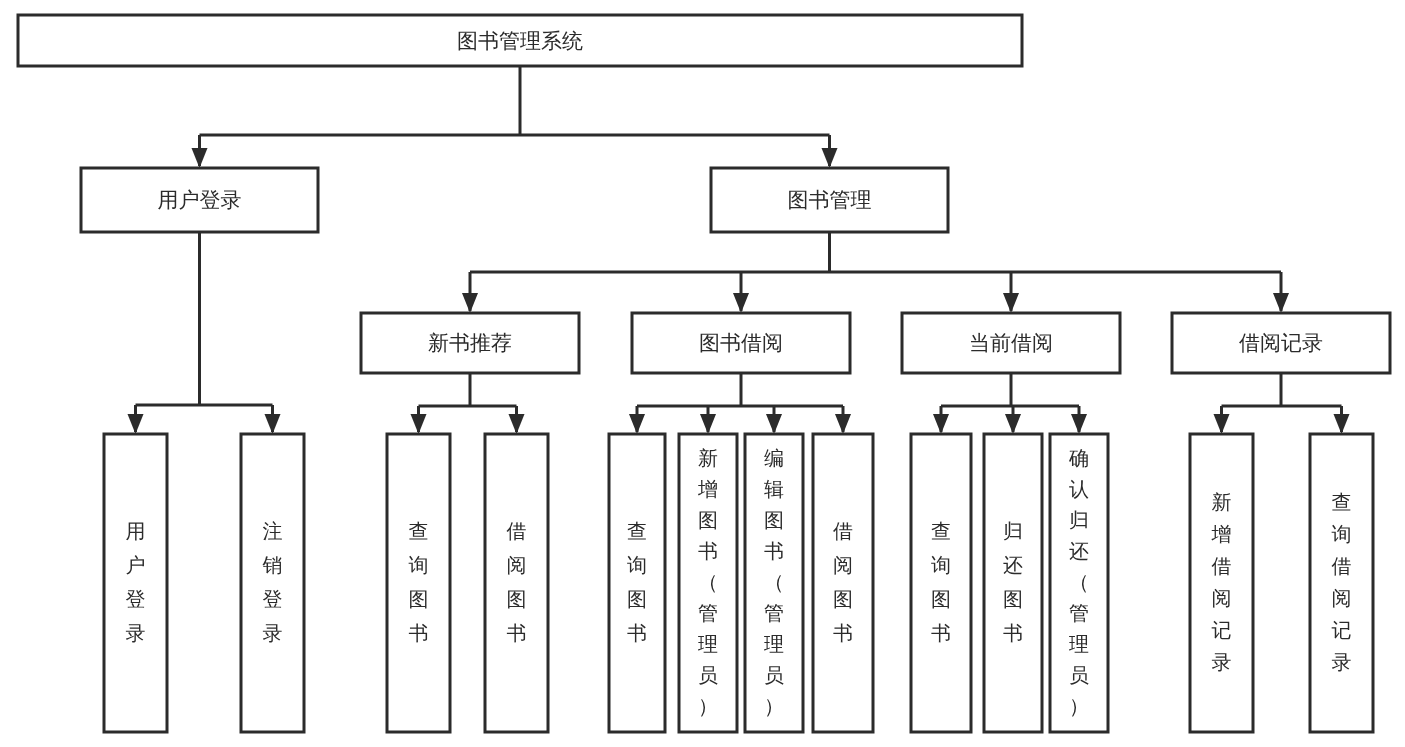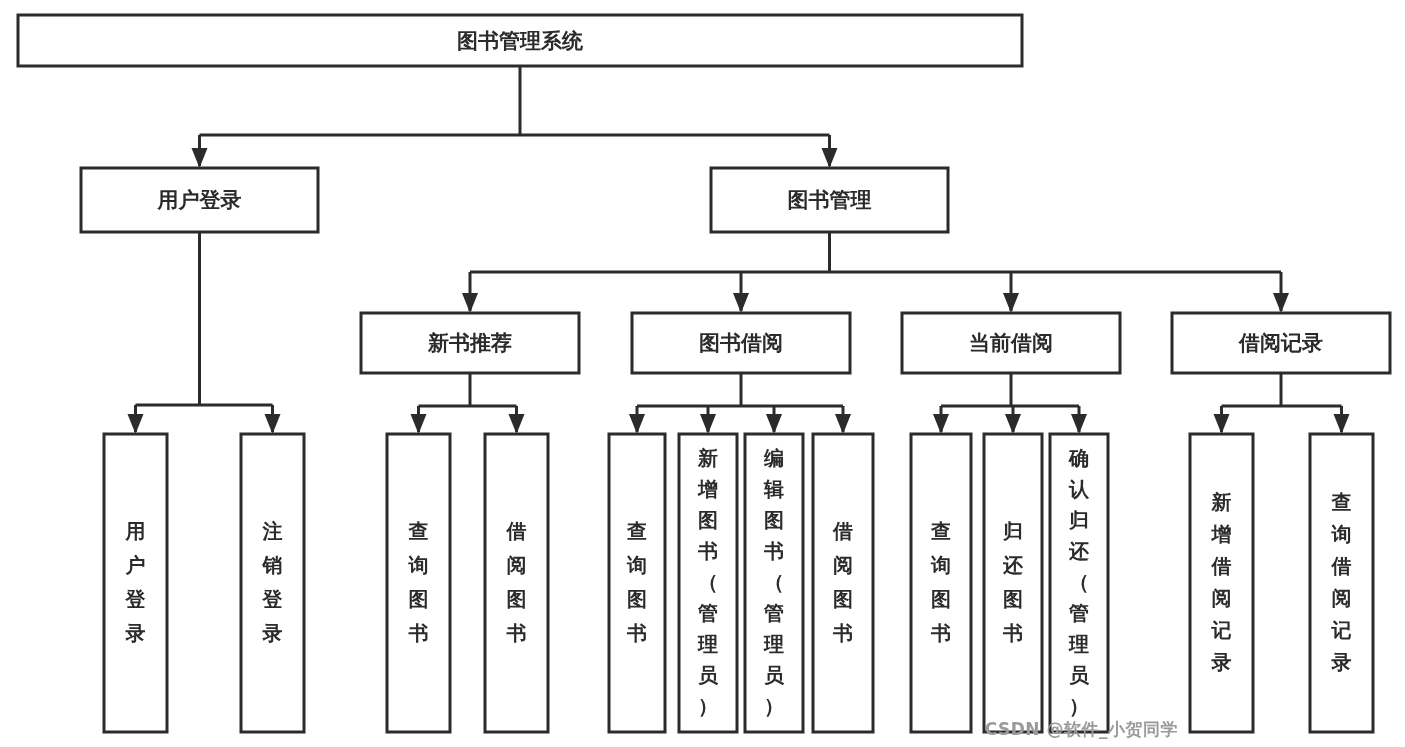--- a/index.html
+++ b/index.html
@@ -13,21 +13,20 @@
     font-family: "DejaVu Sans", "Liberation Sans", sans-serif;
     overflow: hidden;
     position: relative;
   }
   #diagram-root {
     position: absolute;
     left: 0;
     top: 0;
     width: 1186px;
     height: 747px;
-    font-weight: bold;
   }
   svg.flow {
     display: block;
     width: 1405px;
     height: 747px;
   }
   .node-rect {
     fill: #ffffff;
     stroke: #2b2b2b;
     stroke-width: 3;
@@ -200,14 +199,13 @@
         <g>
           <rect x="1190" y="434" width="63" height="298" class="node-rect"></rect>
           <text x="1221.5" class="node-label label-v"><tspan x="1221.5" y="503">新</tspan><tspan x="1221.5" y="535">增</tspan><tspan x="1221.5" y="567">借</tspan><tspan x="1221.5" y="599">阅</tspan><tspan x="1221.5" y="631">记</tspan><tspan x="1221.5" y="663">录</tspan></text>
         </g>
         <g>
           <rect x="1310" y="434" width="63" height="298" class="node-rect"></rect>
           <text x="1341.5" class="node-label label-v"><tspan x="1341.5" y="503">查</tspan><tspan x="1341.5" y="535">询</tspan><tspan x="1341.5" y="567">借</tspan><tspan x="1341.5" y="599">阅</tspan><tspan x="1341.5" y="631">记</tspan><tspan x="1341.5" y="663">录</tspan></text>
         </g>
       </g>
   </svg>
-  <div class="watermark">CSDN @软件_小贺同学</div>
 </div>
 
 </body></html>

